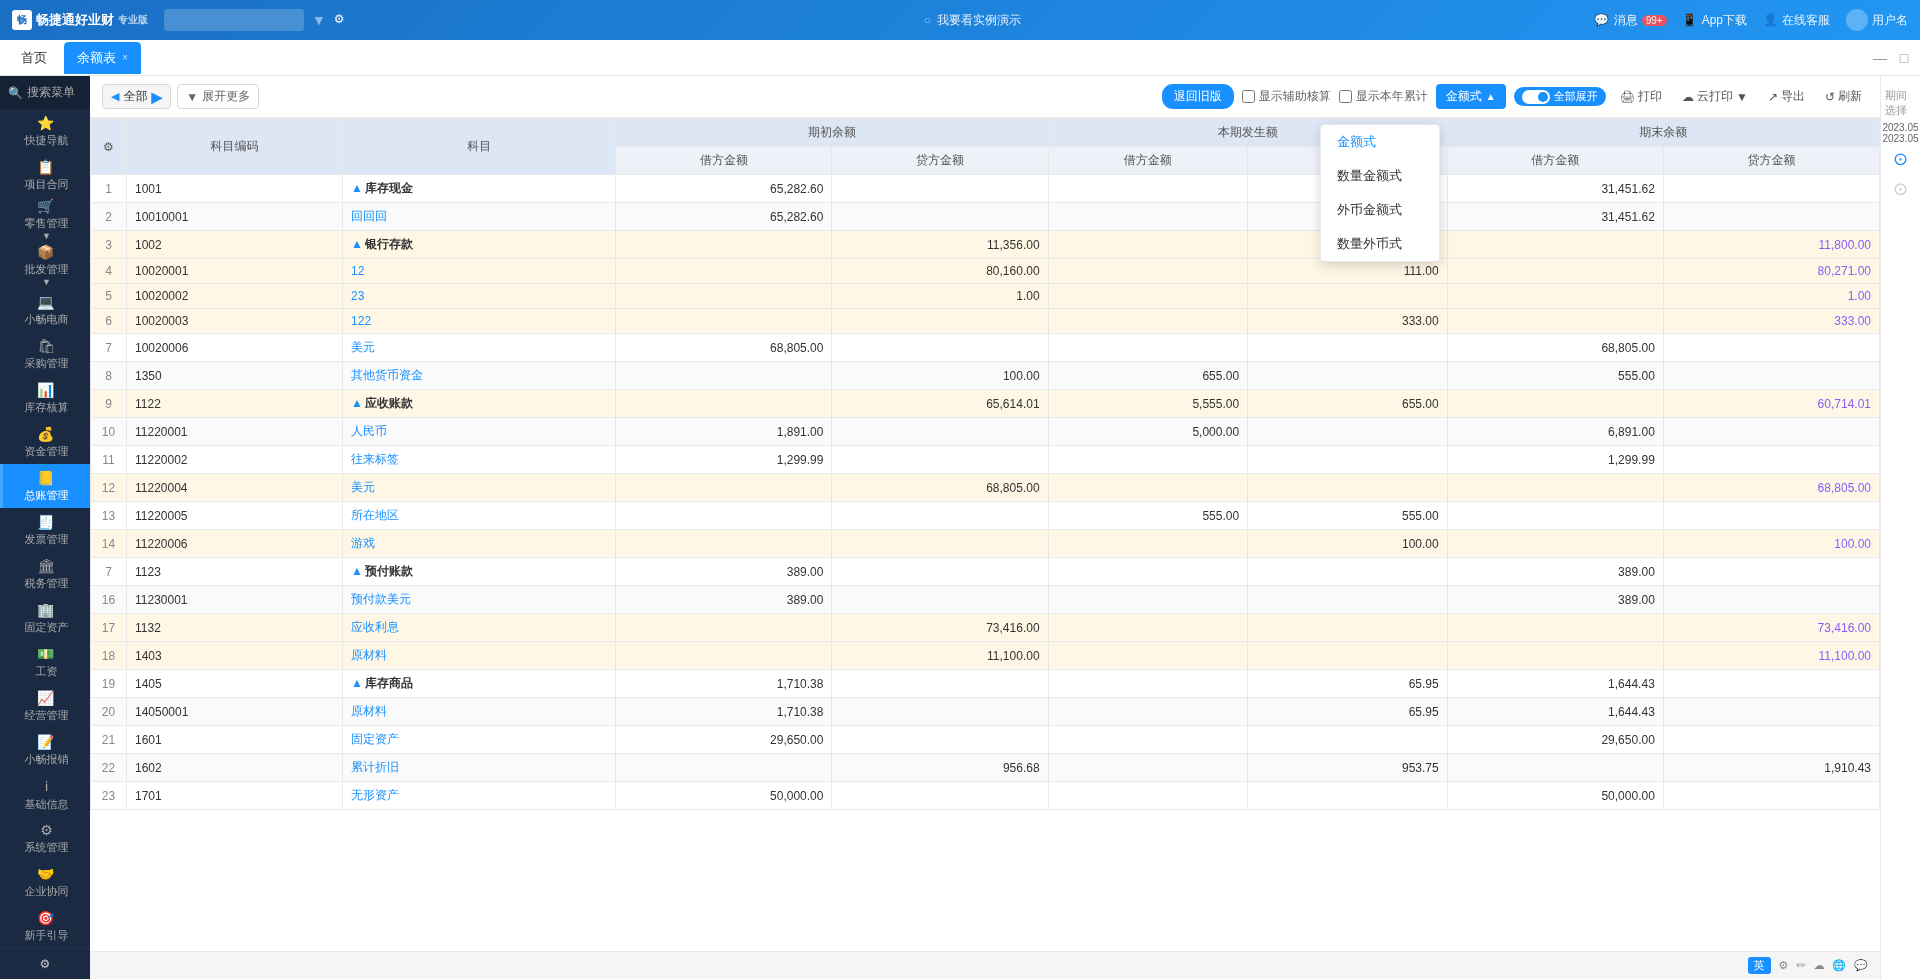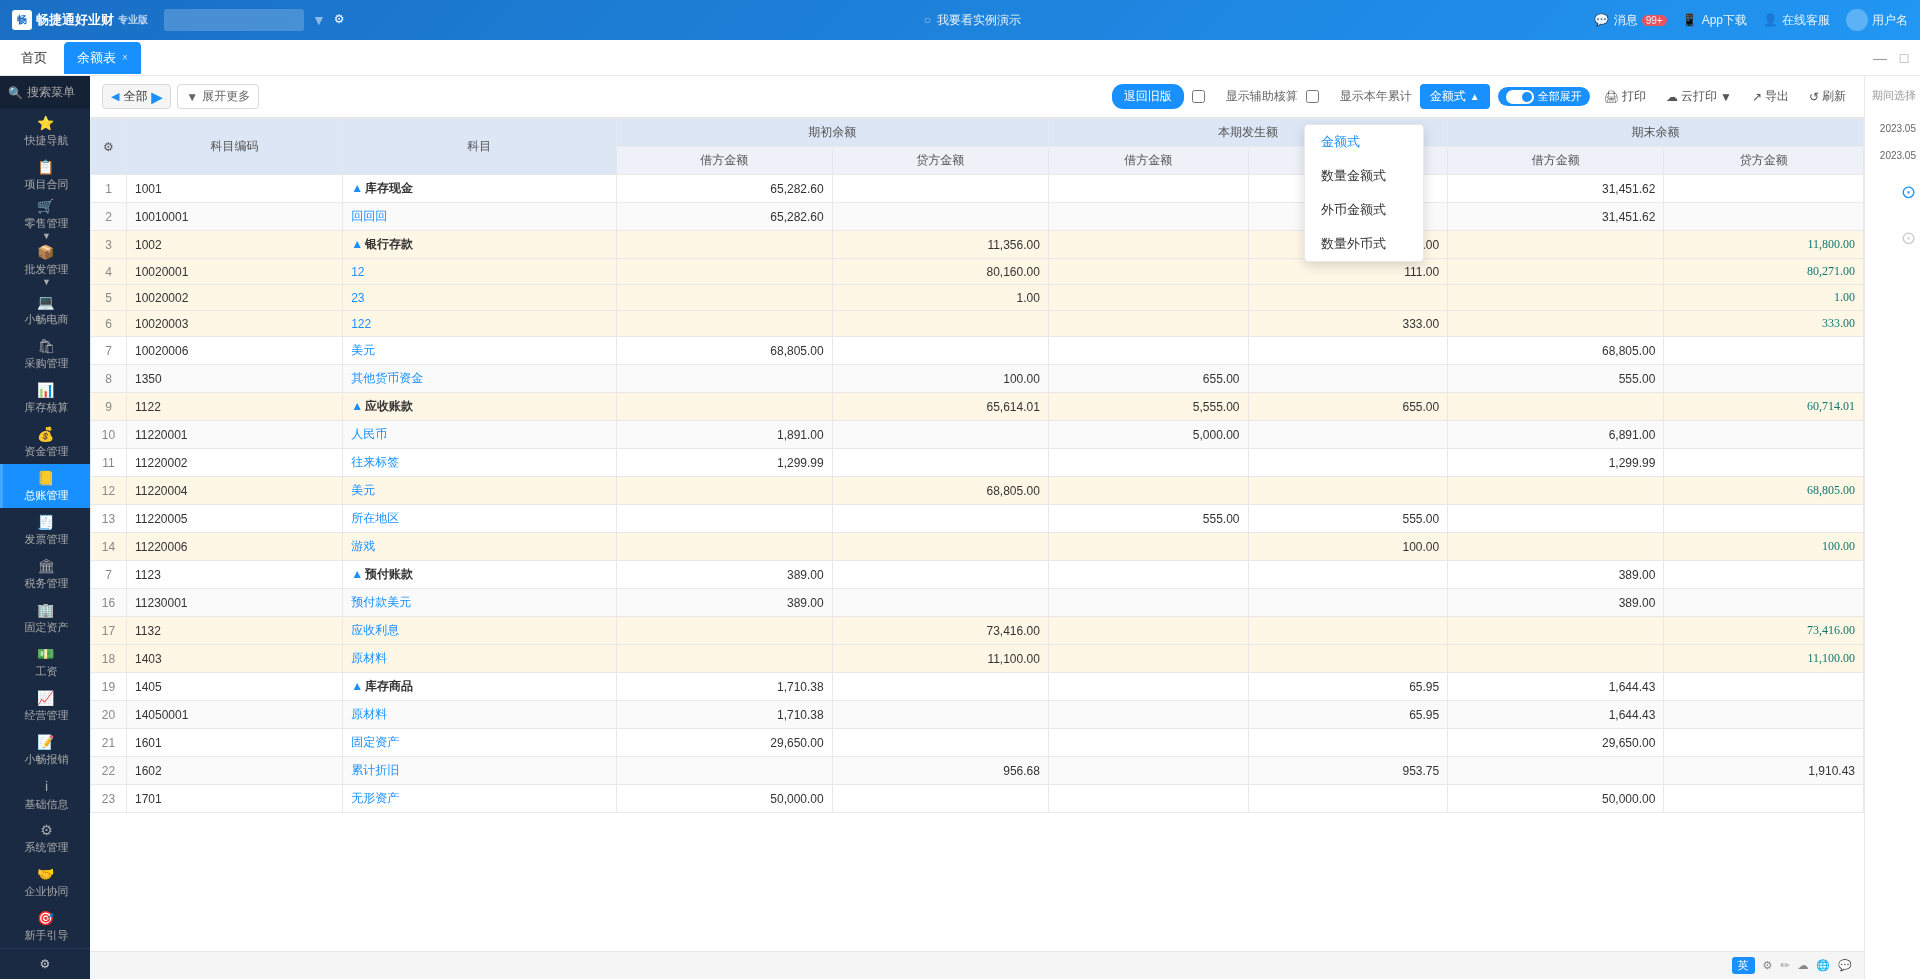--- a/index.html
+++ b/index.html
@@ -76,21 +76,21 @@
       background: #f5f5f5; border: 1px solid #d9d9d9;
       border-radius: 4px; padding: 3px 8px; cursor: pointer;
     }
     .all-badge .arrow { color: #1890ff; font-size: 14px; font-weight: bold; }
     .expand-btn {
       display: flex; align-items: center; gap: 4px;
       border: 1px solid #d9d9d9; border-radius: 4px;
       padding: 3px 8px; cursor: pointer; color: #666;
     }
     .toolbar-right { margin-left: auto; display: flex; align-items: center; gap: 8px; }
-    .toolbar-right label { display: flex; align-items: center; gap: 21px; cursor: pointer; color: #666; }
+    .toolbar-right label { display: flex; align-items: center; gap: 4px; cursor: pointer; color: #666; }
     .btn-return {
       background: #1890ff; color: #fff; border: none; border-radius: 11px;
       padding: 4px 12px; cursor: pointer; font-size: 12px;
     }
     .btn-format {
       background: #1890ff; color: #fff; border: none; border-radius: 4px;
       padding: 4px 10px; cursor: pointer; font-size: 12px;
       display: flex; align-items: center; gap: 4px; position: relative;
     }
     .toggle-switch {
@@ -111,42 +111,42 @@
       border: 1px solid #e8e8e8; padding: 5px 8px;
       text-align: right; font-size: 12px; white-space: nowrap;
     }
     .balance-table th { background: #eef2f8; text-align: center; color: #555; font-weight: 500; }
     .balance-table thead tr:first-child th { background: #dce6f5; }
     .balance-table td:nth-child(2) { text-align: center; }
     .balance-table td:nth-child(3) { text-align: left; }
     .balance-table tr:nth-child(even) { background: #fafafa; }
     .row-num { text-align: center !important; color: #888; width: 36px; }
     .code-col { text-align: left !important; }
-    .highlight-credit { color: #0f766e; font-weight: 500; background: #fff7e6 !important; font-family: Liberation Serif, serif; }
+    .highlight-credit { color: #8b5cf6; font-weight: 500; background: #fff7e6 !important; }
     .settings-icon-th { text-align: center; width: 36px; }
     .link-text { color: #1890ff; text-decoration: none; cursor: pointer; }
     .th-group { text-align: center; }
 
     
     .dropdown-menu {
       position: absolute; background: #fff; border: 1px solid #e8e8e8;
       border-radius: 4px; box-shadow: 0 4px 12px rgba(0,0,0,0.15);
       z-index: 100; min-width: 120px;
       top: 48px; right: 440px;
     }
     .dropdown-item {
       padding: 8px 16px; cursor: pointer; color: #333; font-size: 13px;
     }
     .dropdown-item.selected { color: #1890ff; font-weight: 500; }
 
     
     .right-panel {
-      width: 56px; background: #fff; border-left: 1px solid #e8e8e8;
-      display: flex; flex-direction: column; align-items: flex-end;
-      padding: 8px 4px; gap: 16px; overflow-y: auto; flex-shrink: 0;
+      width: 40px; background: #fff; border-left: 1px solid #e8e8e8;
+      display: flex; flex-direction: column; align-items: center;
+      padding: 8px 4px; gap: 0; overflow-y: auto; flex-shrink: 0;
     }
     .right-panel-title { font-size: 11px; color: #999; writing-mode: horizontal-tb; padding: 4px 0; }
     .month-btn {
       display: flex; align-items: center; justify-content: center;
       width: 44px; padding: 4px 2px; border-radius: 4px; cursor: pointer;
       font-size: 11px; color: #555; border: 1px solid transparent;
     }
     .month-btn.active { background: #1890ff; color: #fff; border-color: #1890ff; }
     .month-btn.year { background: #eef2f8; color: #555; font-weight: bold; }
     .expand-icon { color: #1890ff; cursor: pointer; font-size: 18px; margin: 4px 0; }

